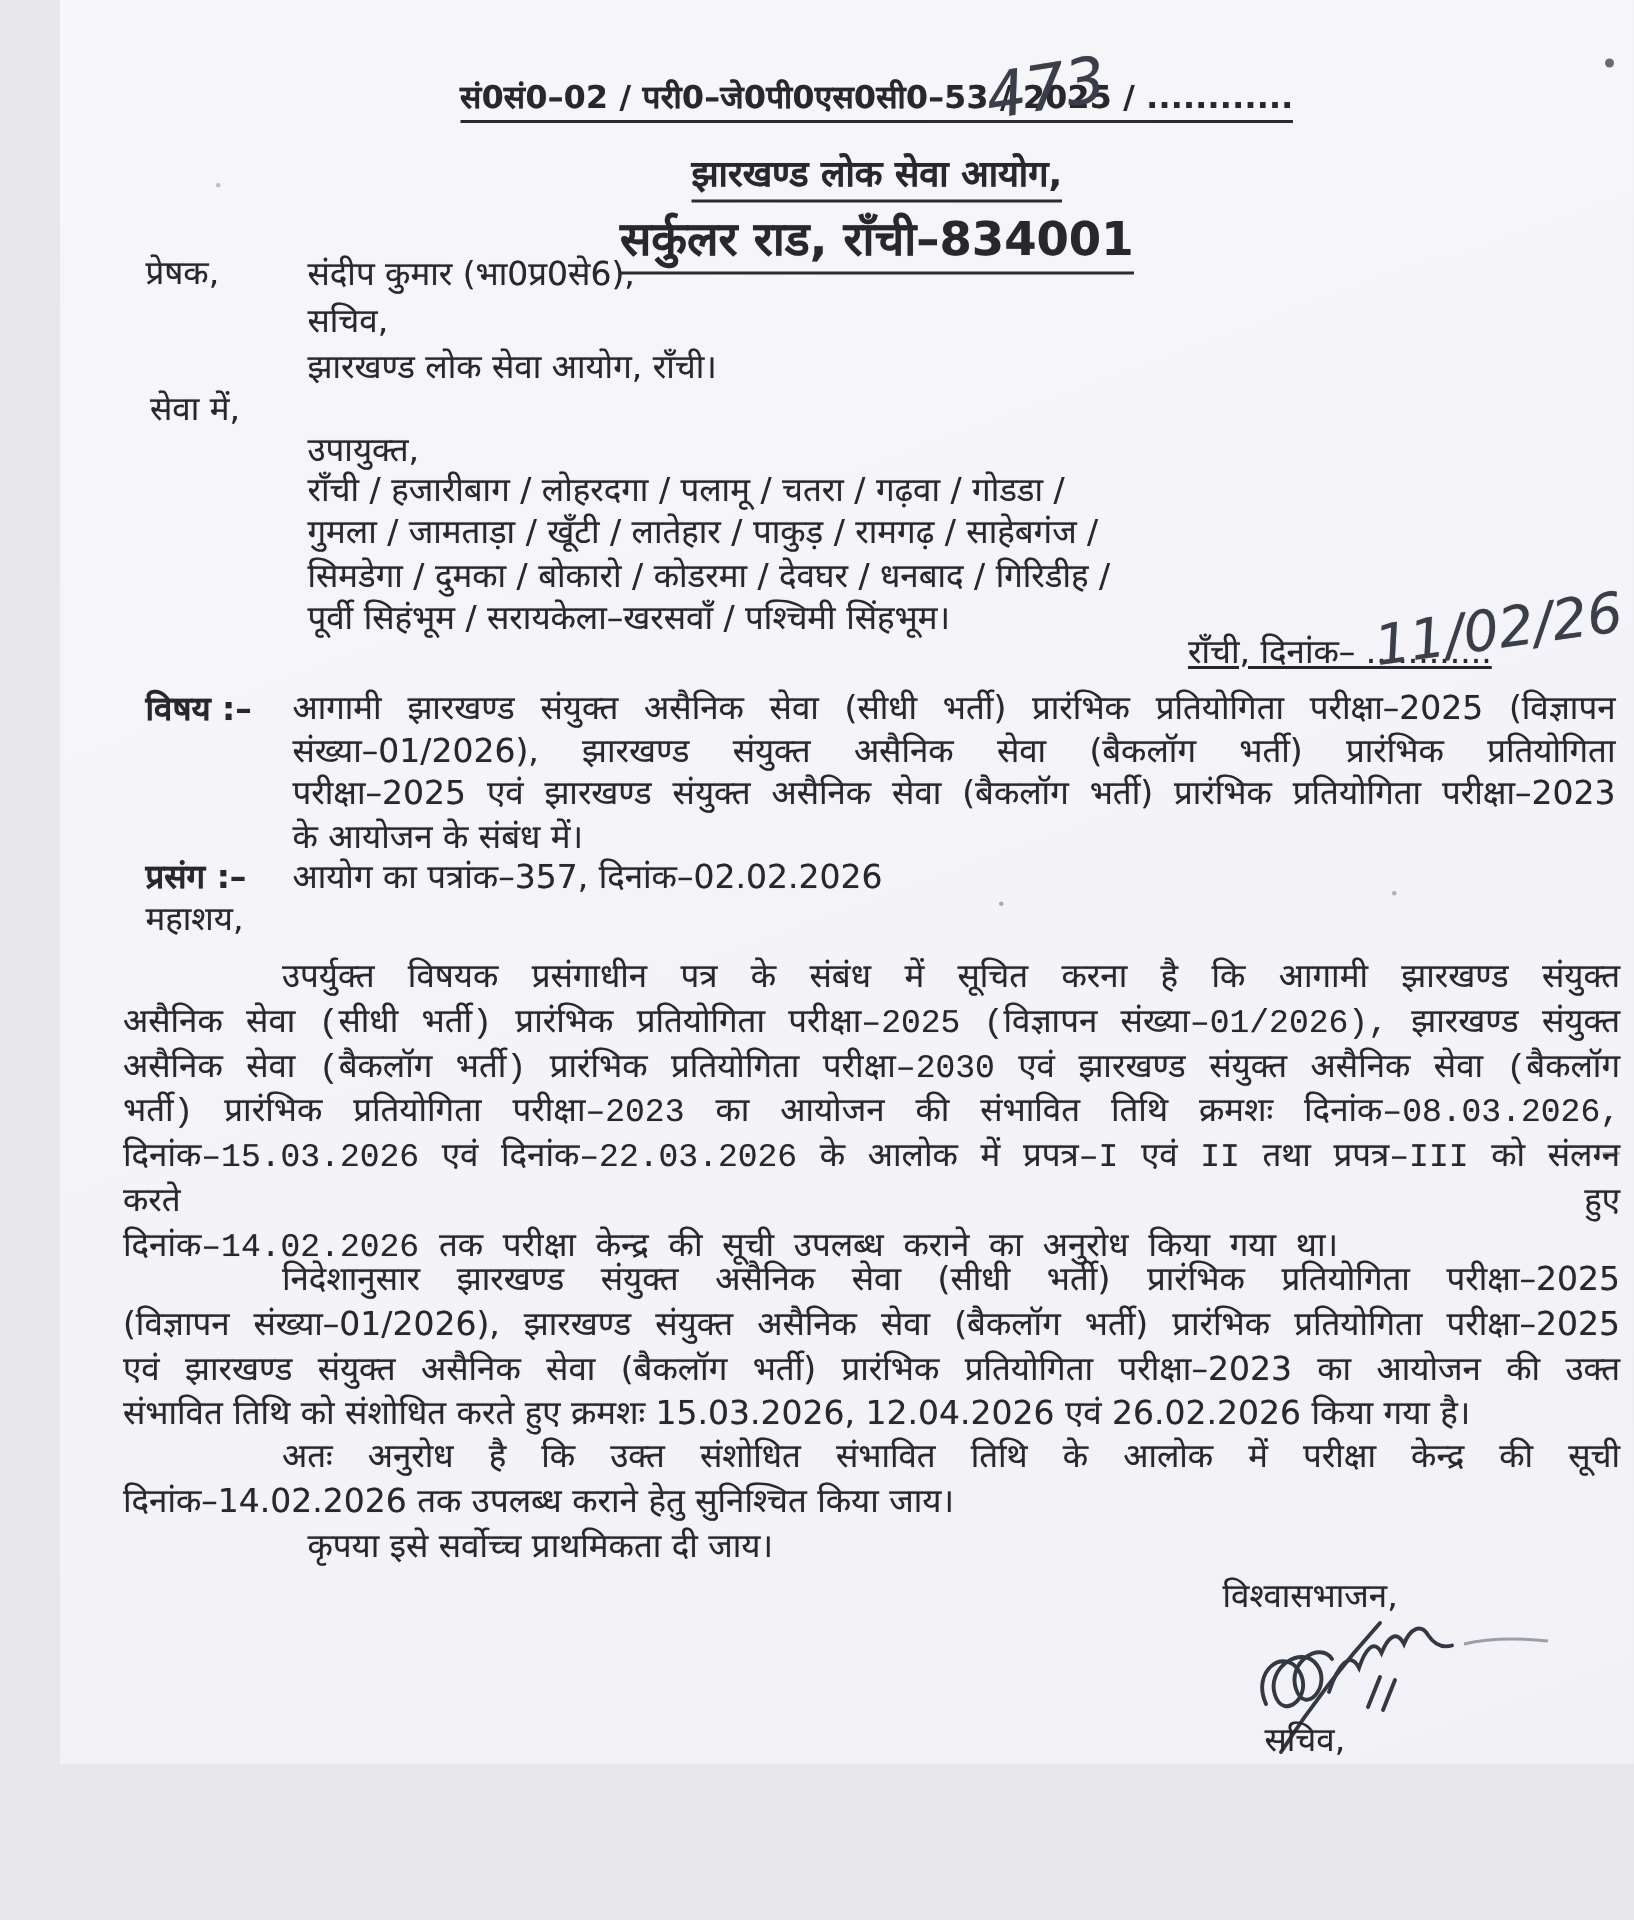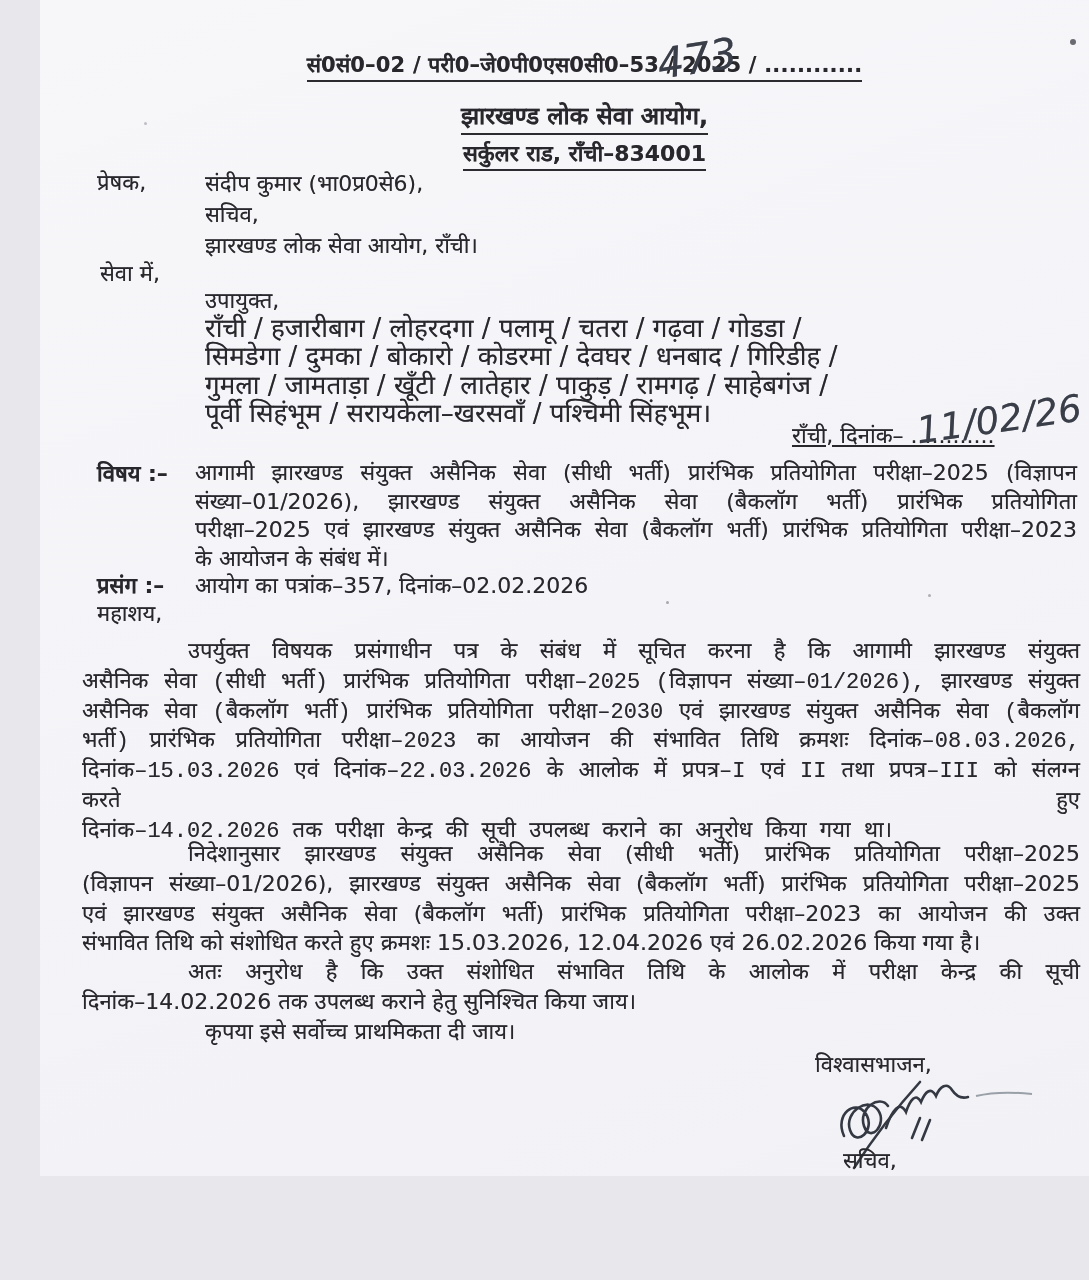--- a/index.html
+++ b/index.html
@@ -9,21 +9,21 @@
     background:linear-gradient(160deg,#f7f7fa 0%,#f4f4f8 55%,#f2f2f6 100%);
     color:#28282c;
     margin-left:40px;
   }
   .abs{position:absolute;}
   .print{color:#28282c;text-shadow:0 0 .5px rgba(40,40,44,.45);}
   .c{left:0;width:100%;text-align:center;}
   .u{border-bottom:2px solid #2c2c30;padding-bottom:3px;}
   .ref{font-size:21px;font-weight:700;letter-spacing:.2px;}
   .title{font-size:24px;font-weight:700;}
-  .addr{font-size:22px;font-weight:700;}
+  .addr{font-size:31px;font-weight:700;}
   .body-txt{font-size:22px;line-height:29.6px;}
   .label{font-weight:700;}
   .jline{text-align:justify;text-align-last:justify;}
   .lastline{text-align:right;text-align-last:left;}
   .indent{padding-left:106px;}
   .hand{
     color:#3a3e49;font-style:italic;font-weight:400;
     text-shadow:0 0 .6px rgba(50,54,66,.5);white-space:nowrap;
   }
   .speck{position:absolute;background:#6a6a72;border-radius:50%;}
@@ -59,24 +59,24 @@
 
   <div class="abs print body-txt" style="left:57px;top:168px;">प्रेषक,</div>
   <div class="abs print body-txt" style="left:165px;top:168px;line-height:31px;">
     <div>संदीप कुमार (भा0प्र0से6),</div>
     <div>सचिव,</div>
     <div>झारखण्ड लोक सेवा आयोग, राँची।</div>
   </div>
 
   <div class="abs print body-txt" style="left:60px;top:259px;text-align:center;">सेवा में,</div>
   <div class="abs print body-txt" style="left:165px;top:286px;">उपायुक्त,</div>
-  <div class="abs print body-txt district-lines" style="left:165px;top:314px;font-size:26px;">
+  <div class="abs print body-txt district-lines" style="left:165px;top:314px;font-size:22px;">
     <div>राँची / हजारीबाग / लोहरदगा / पलामू / चतरा / गढ़वा / गोडडा /</div>
+    <div>गुमला / जामताड़ा / खूँटी / लातेहार / पाकुड़ / रामगढ़ / साहेबगंज /</div>
     <div>सिमडेगा / दुमका / बोकारो / कोडरमा / देवघर / धनबाद / गिरिडीह /</div>
-    <div>गुमला / जामताड़ा / खूँटी / लातेहार / पाकुड़ / रामगढ़ / साहेबगंज /</div>
     <div>पूर्वी सिहंभूम / सरायकेला–खरसवाँ / पश्चिमी सिंहभूम।</div>
   </div>
 
   <div class="abs print body-txt" style="left:752px;top:421px;text-decoration:underline;">राँची, दिनांक– ............</div>
   <div class="hand abs" style="left:876px;top:398px;font-size:37px;transform:rotate(-8deg);">11/02/26</div>
 
   <div class="abs print body-txt label" style="left:57px;top:459px;">विषय :–</div>
   <div class="abs print body-txt subject-lines" style="left:155px;top:459px;width:882px;">
     <div class="jline">आगामी झारखण्ड संयुक्त असैनिक सेवा (सीधी भर्ती) प्रारंभिक प्रतियोगिता परीक्षा–2025 (विज्ञापन</div>
     <div class="jline">संख्या–01/2026), झारखण्ड संयुक्त असैनिक सेवा (बैकलॉग भर्ती) प्रारंभिक प्रतियोगिता</div>

